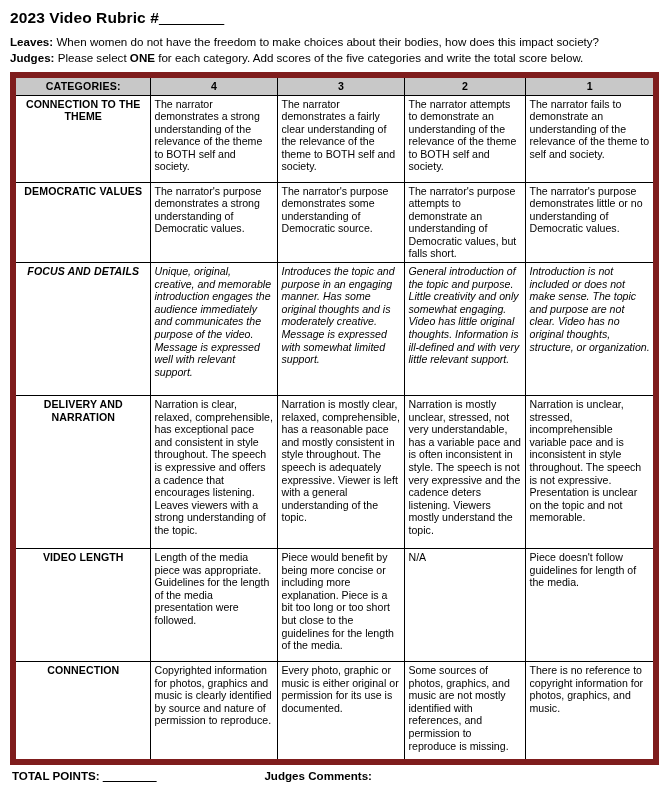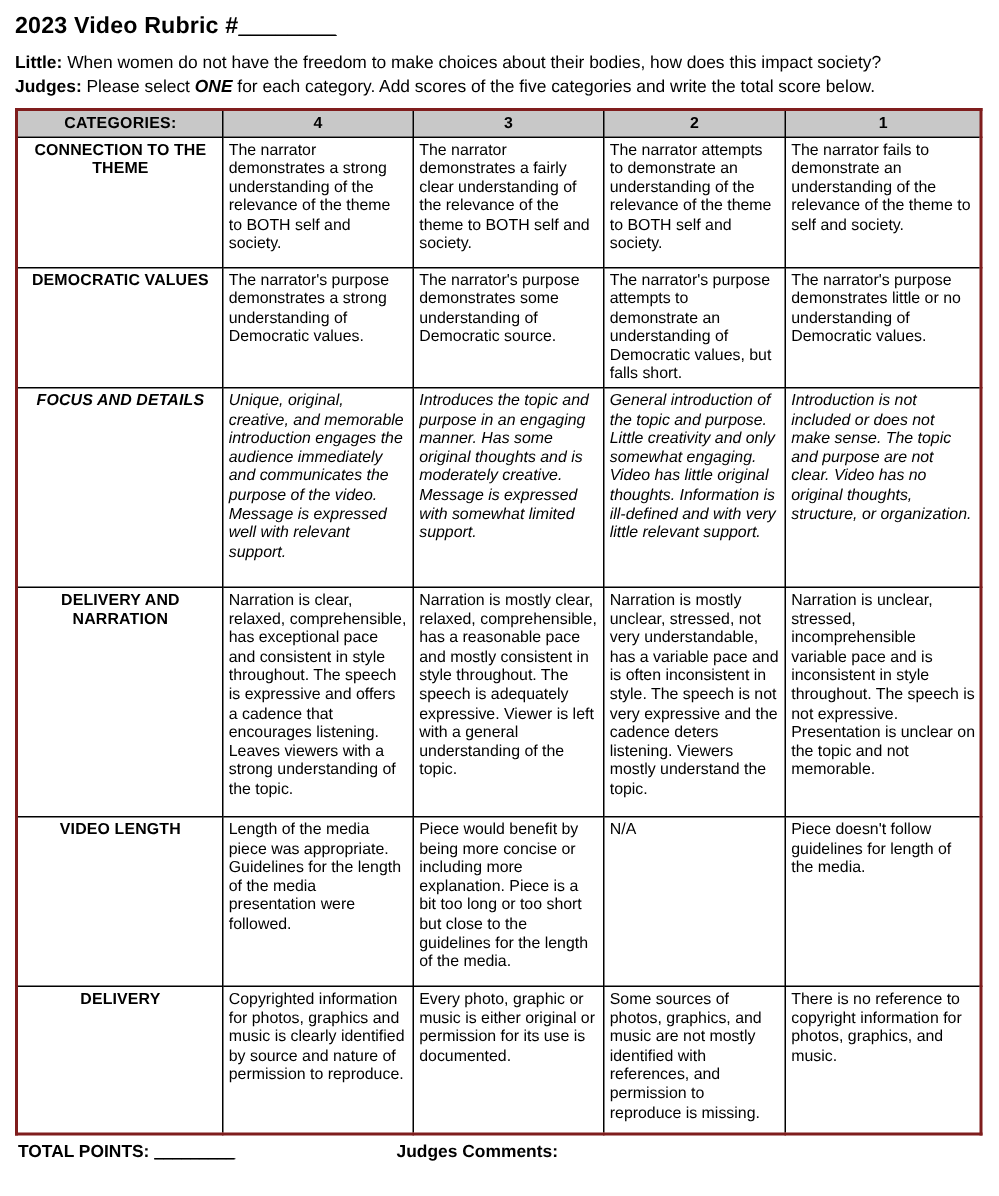--- a/index.html
+++ b/index.html
@@ -50,28 +50,28 @@
     white-space: nowrap;
   }
 
   .judges-line {
     font-size: 11.6px;
     line-height: 15px;
     margin: 0 0 7px 0;
     white-space: nowrap;
   }
   .judges-line .lbl { font-weight: bold; margin-top: 12px; }
-  .judges-line .one { font-weight: bold; font-style: italic; }
+  .judges-line .one { font-weight: bold; }
 
   
   table.rubric {
     border-collapse: collapse;
     table-layout: fixed;
     width: 643px;
-    border: 2px solid #7f1d1d;
+    border: 6px solid #7f1d1d;
   }
   table.rubric col.c-cat   { width: 137px; }
   table.rubric col.c-s4    { width: 127px; }
   table.rubric col.c-s3    { width: 127px; }
   table.rubric col.c-s2    { width: 121px; }
   table.rubric col.c-s1    { width: 131px; }
 
   table.rubric th,
   table.rubric td {
     border: 1.6px solid #000;
@@ -139,21 +139,21 @@
 </head>
 <body>
 
 <div class="page">
 
   <div class="doc-title">
     <span>2023 Video Rubric #</span><span class="blank">________</span>
   </div>
 
   <div class="theme-line">
-    <span class="lbl">Little:</span><span> When women do not have the freedom to make choices about their bodies, how does this impact society?</span>
+    <span class="lbl">Leaves:</span><span> When women do not have the freedom to make choices about their bodies, how does this impact society?</span>
   </div>
 
   <div class="judges-line">
     <span class="lbl">Judges:</span><span> Please select </span><span class="one">ONE</span><span> for each category.  Add scores of the five categories and write the total score below.</span>
   </div>
 
   <table class="rubric">
     <colgroup>
       <col class="c-cat">
       <col class="c-s4">
@@ -200,21 +200,21 @@
         <td class="desc">Narration is unclear, stressed, incomprehensible variable pace and is inconsistent in style throughout.  The speech is not expressive. Presentation is unclear on the topic and not memorable.</td>
       </tr>
       <tr class="r-length">
         <td class="cat">VIDEO LENGTH</td>
         <td class="desc">Length of the media piece was appropriate. Guidelines for the length of the media presentation were followed.</td>
         <td class="desc">Piece would benefit by being more concise or including more explanation. Piece is a bit too long or too short but close to the guidelines for the length of the media.</td>
         <td class="desc">N/A</td>
         <td class="desc">Piece doesn't follow guidelines for length of the media.</td>
       </tr>
       <tr class="r-copyright">
-        <td class="cat">DELIVERY</td>
+        <td class="cat">CONNECTION</td>
         <td class="desc">Copyrighted information for photos, graphics and music is clearly identified by source and nature of permission to reproduce.</td>
         <td class="desc">Every photo, graphic or music is either original or permission for its use is documented.</td>
         <td class="desc">Some sources of photos, graphics, and music are not mostly identified with references, and permission to reproduce is missing.</td>
         <td class="desc">There is no reference to copyright information for photos, graphics, and music.</td>
       </tr>
     </tbody>
   </table>
 
   <div class="footer">
     <span class="total"><span>TOTAL POINTS:</span> <span class="blank">_________</span></span>

